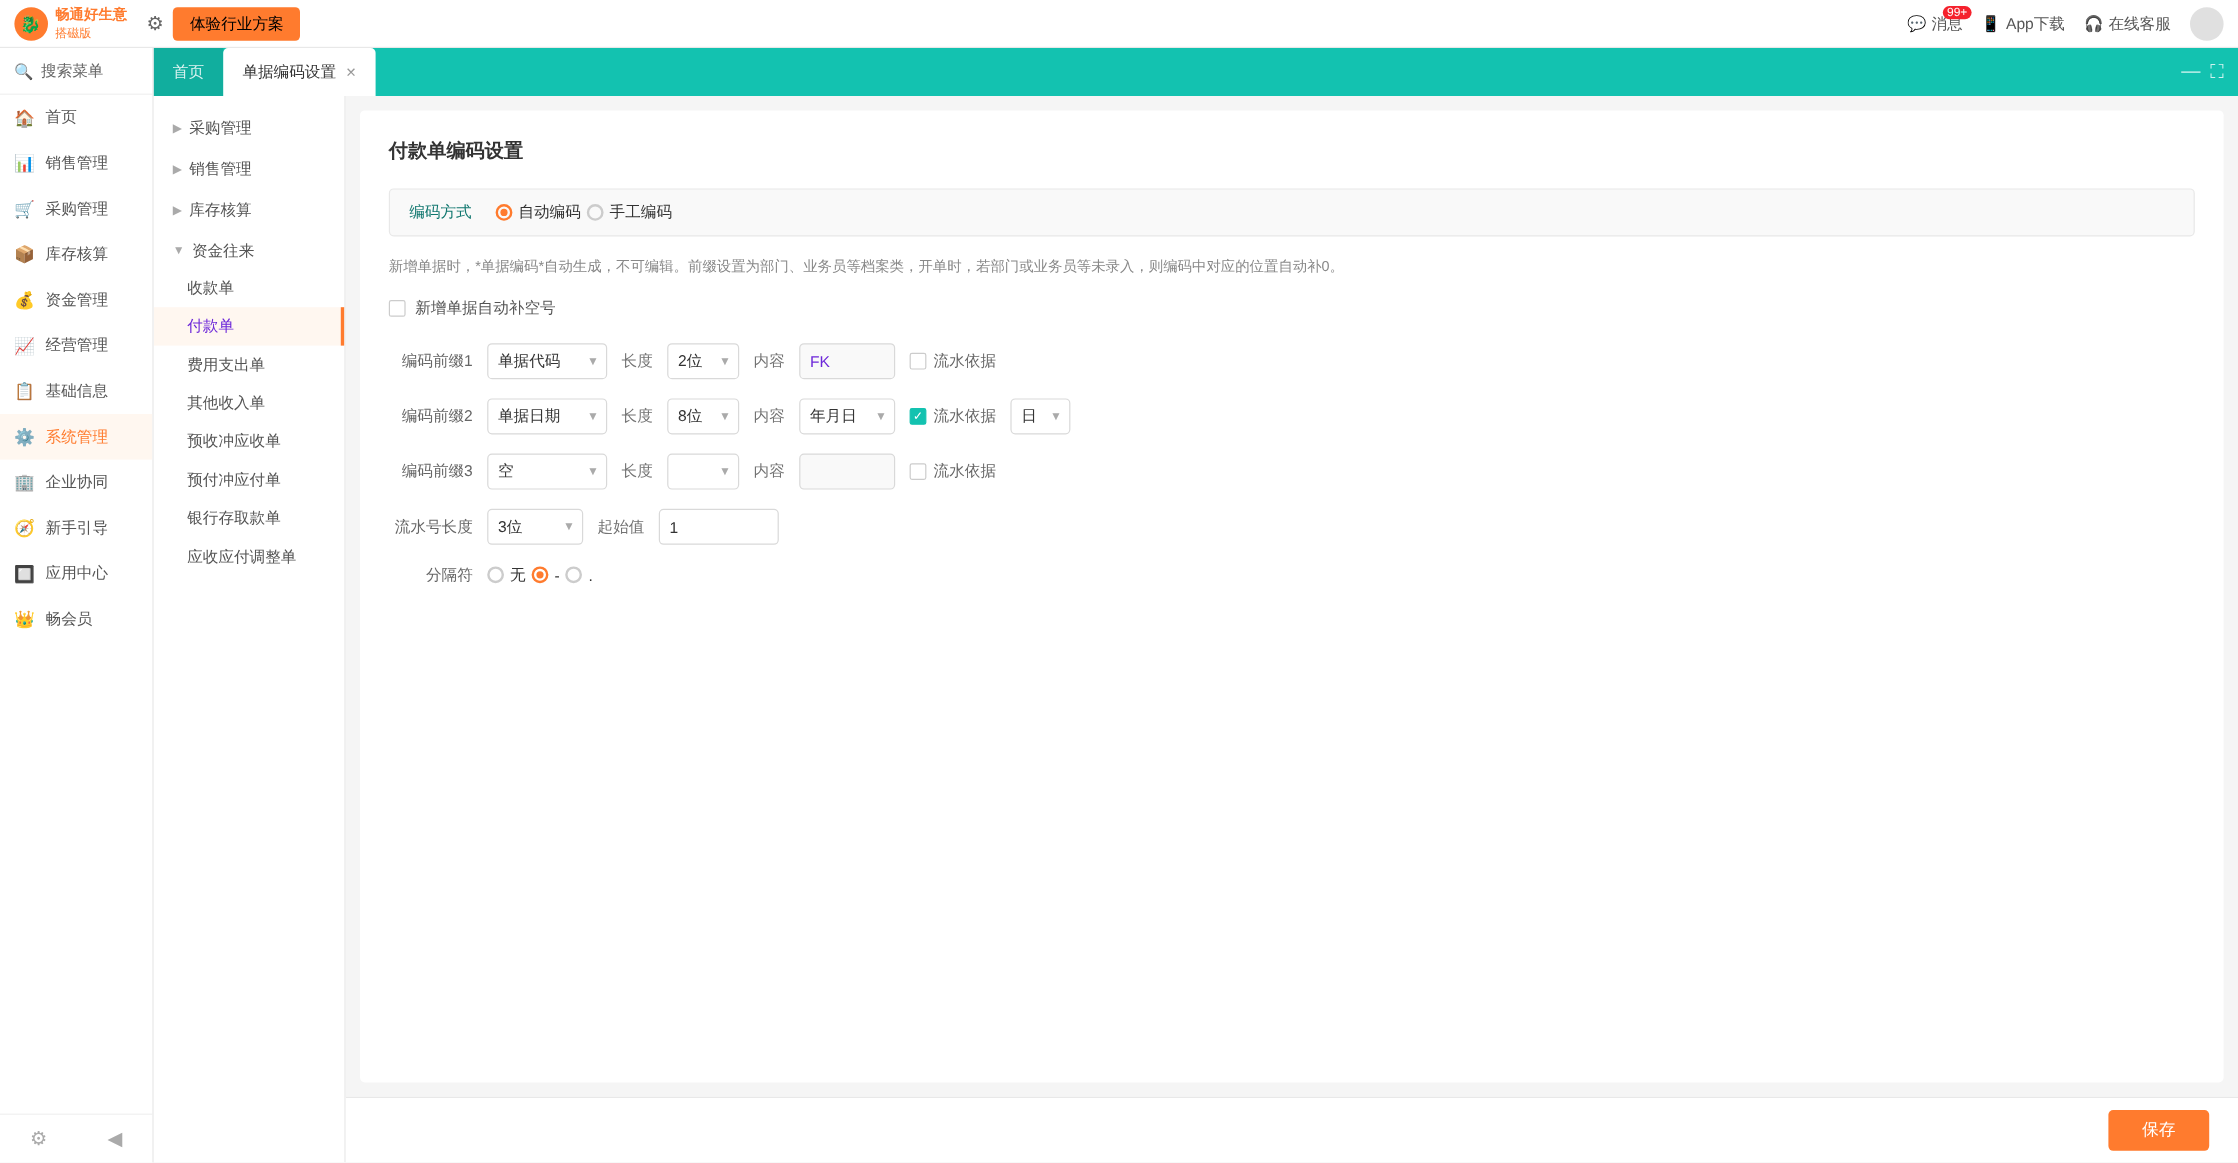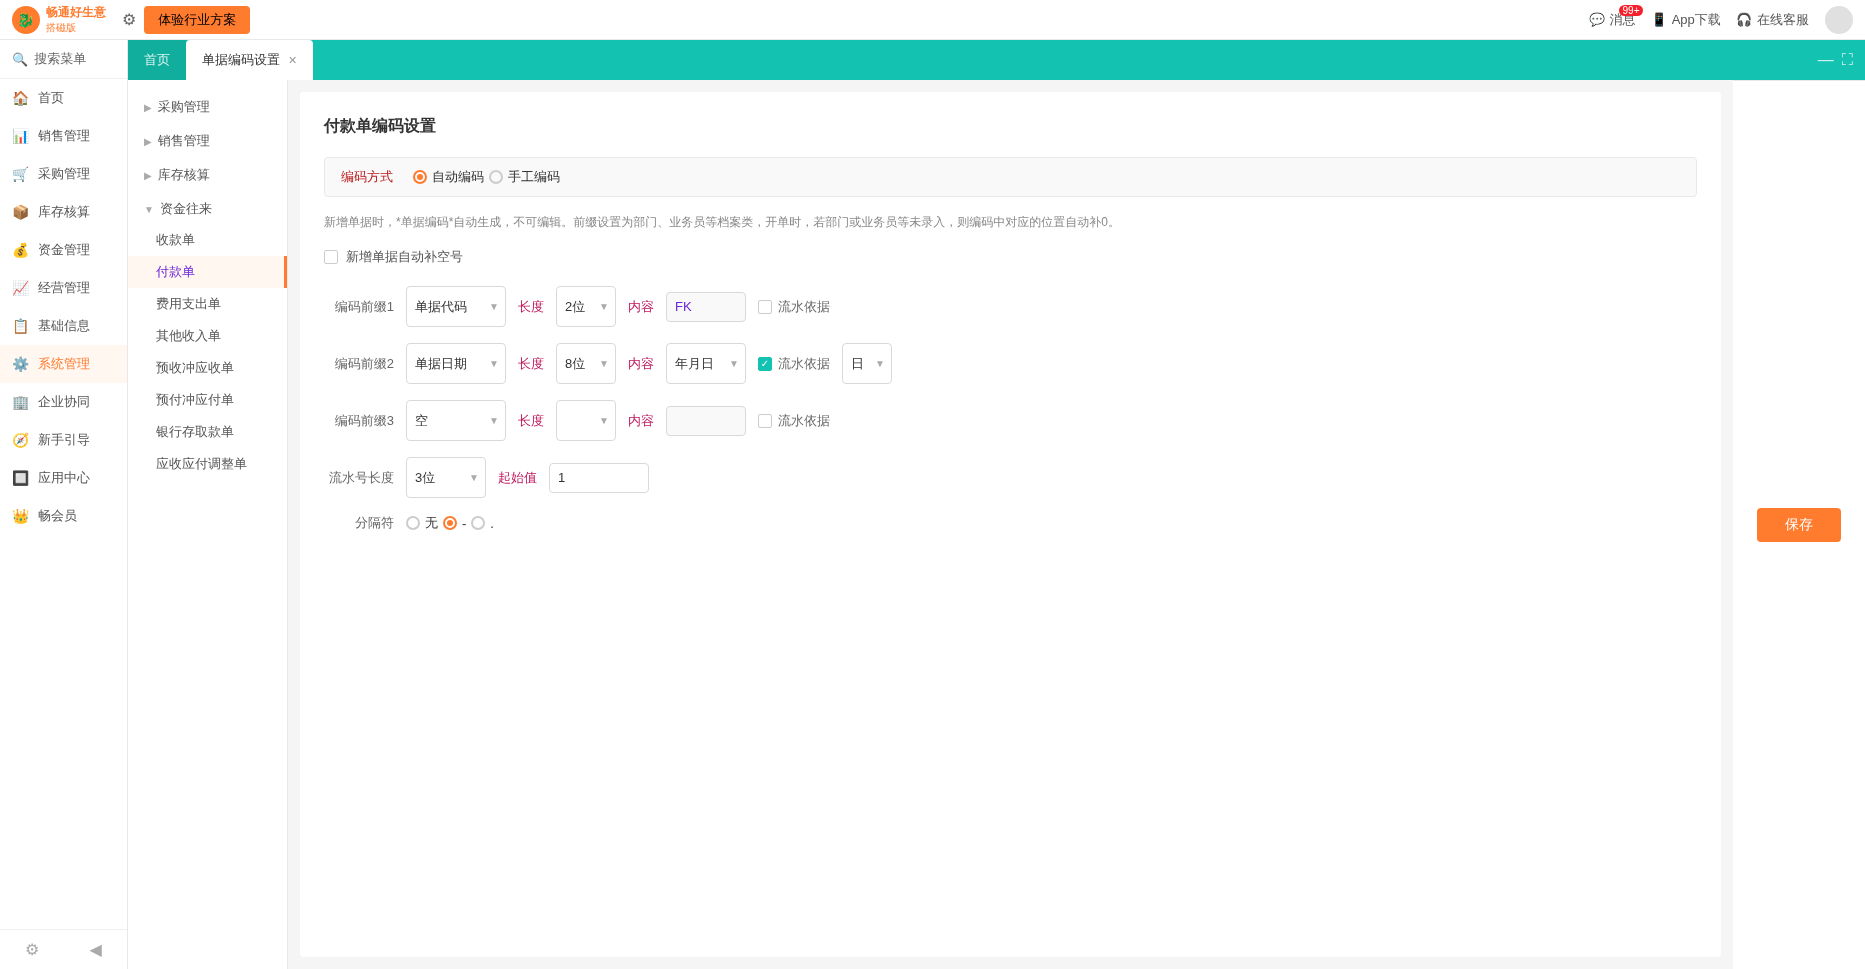--- a/index.html
+++ b/index.html
@@ -52,21 +52,21 @@
     .sub-nav-group-title { padding: 6px 16px; color: #555; font-size: 13px; display: flex; align-items: center; gap: 6px; cursor: pointer; }
     .sub-nav-item { padding: 7px 16px 7px 28px; color: #555; font-size: 13px; cursor: pointer; }
     .sub-nav-item.active { background: #fff7f0; color: #6d28d9; border-right: 3px solid #ff7b2e; }
 
     
     .main-panel { flex: 1; padding: 24px; overflow-y: auto; background: #fff; margin: 12px; border-radius: 4px; }
     .page-title { font-size: 16px; font-weight: 600; color: #333; margin-bottom: 20px; }
 
     
     .section-bar { display: flex; align-items: center; gap: 20px; background: #f9f9f9; border: 1px solid #e8e8e8; border-radius: 4px; padding: 10px 16px; margin-bottom: 16px; }
-    .section-label { color: #b91c1c; font-size: 13px; }
+    .section-label { color: #0f766e; font-size: 13px; }
     .radio-group { display: flex; gap: 5px; }
     .radio-item { display: flex; align-items: center; gap: 5px; cursor: pointer; font-size: 13px; color: #333; }
     .radio-circle { width: 14px; height: 14px; border-radius: 50%; border: 2px solid #ccc; display: flex; align-items: center; justify-content: center; }
     .radio-circle.checked { border-color: #ff7b2e; }
     .radio-circle.checked::after { content: ''; width: 6px; height: 6px; border-radius: 50%; background: #ff7b2e; display: block; }
 
     
     .info-text { color: #888; font-size: 12px; margin-bottom: 16px; line-height: 1.6; }
 
     
@@ -76,34 +76,34 @@
     .code-preview-desc { color: #aaa; font-size: 12px; margin-top: 4px; text-align: center; }
 
     
     .checkbox-row { display: flex; align-items: center; gap: 8px; margin-bottom: 20px; font-size: 13px; color: #555; }
     .checkbox-box { width: 14px; height: 14px; border: 1px solid #ccc; border-radius: 2px; display: flex; align-items: center; justify-content: center; cursor: pointer; }
 
     
     .form-row { display: flex; align-items: center; gap: 12px; margin-bottom: 16px; flex-wrap: wrap; }
     .form-label { color: #666; font-size: 13px; width: 70px; text-align: right; flex-shrink: 0; }
     .form-input { height: 30px; border: 1px solid #d9d9d9; border-radius: 4px; padding: 0 8px; font-size: 13px; color: #333; background: #fff; min-width: 80px; outline: none; }
-    .form-text { color: #be185d; font-size: 13px; }
+    .form-text { color: #737373; font-size: 13px; }
     .form-item { display: flex; align-items: center; gap: 6px; }
     .form-item-label { color: #666; font-size: 13px; white-space: nowrap; }
 
     
     .checkbox-teal { width: 14px; height: 14px; border-radius: 2px; background: #13c2b0; border: 1px solid #13c2b0; display: flex; align-items: center; justify-content: center; flex-shrink: 0; }
     .checkbox-teal::after { content: '✓'; color: white; font-size: 10px; }
     .checkbox-empty { width: 14px; height: 14px; border: 1px solid #ccc; border-radius: 2px; display: flex; align-items: center; justify-content: center; flex-shrink: 0; }
 
     
     .save-footer { border-top: 1px solid #e8e8e8; background: #fff; padding: 10px 24px; display: flex; align-items: center; justify-content: flex-end; flex-shrink: 0; }
     .save-btn { background: #ff7b2e; color: white; border: none; border-radius: 4px; padding: 8px 28px; font-size: 14px; cursor: pointer; }
 
-    .form-select-wrap { position: relative; display: inline-flex; align-items: center; border: 1px solid #d9d9d9; border-radius: 4px; background: #fff; height: 41px; padding: 0 8px; min-width: 90px; cursor: pointer; }
+    .form-select-wrap { position: relative; display: inline-flex; align-items: center; border: 1px solid #d9d9d9; border-radius: 4px; background: #fff; height: 30px; padding: 0 8px; min-width: 90px; cursor: pointer; }
     .select-arrow { position: absolute; right: 6px; color: #aaa; font-size: 10px; pointer-events: none; }
   </style>
 </head>
 <body>
 
 <div class="top-bar">
   <div class="top-bar-left">
     <div class="top-bar-logo">
       <div class="logo-icon">🐉</div>
       <div>
@@ -244,21 +244,21 @@
           <div class="sub-nav-item active">付款单</div>
           <div class="sub-nav-item">费用支出单</div>
           <div class="sub-nav-item">其他收入单</div>
           <div class="sub-nav-item">预收冲应收单</div>
           <div class="sub-nav-item">预付冲应付单</div>
           <div class="sub-nav-item">银行存取款单</div>
           <div class="sub-nav-item">应收应付调整单</div>
         </div>
       </div>
 
-      <div style="flex:1;display:flex;flex-direction:row;overflow:hidden;">
+      <div style="flex:1;display:flex;flex-direction:column;overflow:hidden;">
         <div class="main-panel">
           <div class="page-title">付款单编码设置</div>
 
           
           <div class="section-bar">
             <span class="section-label">编码方式</span>
             <div class="radio-group">
               <label class="radio-item">
                 <div class="radio-circle checked"></div>
                 <span>自动编码</span>

